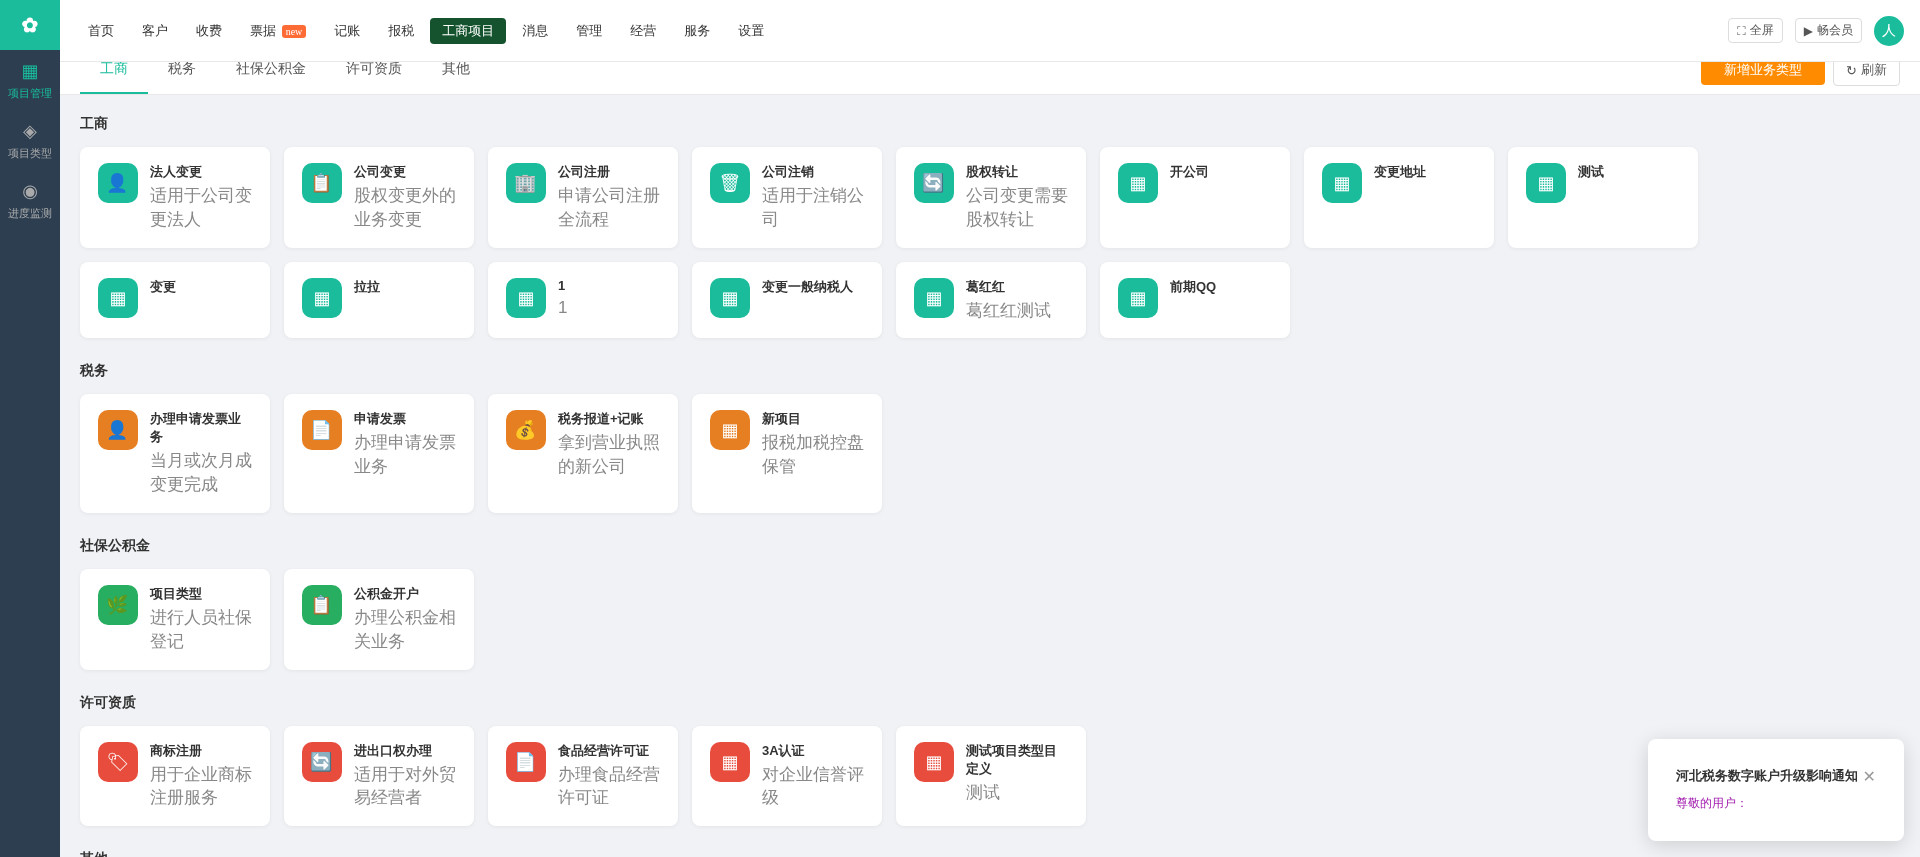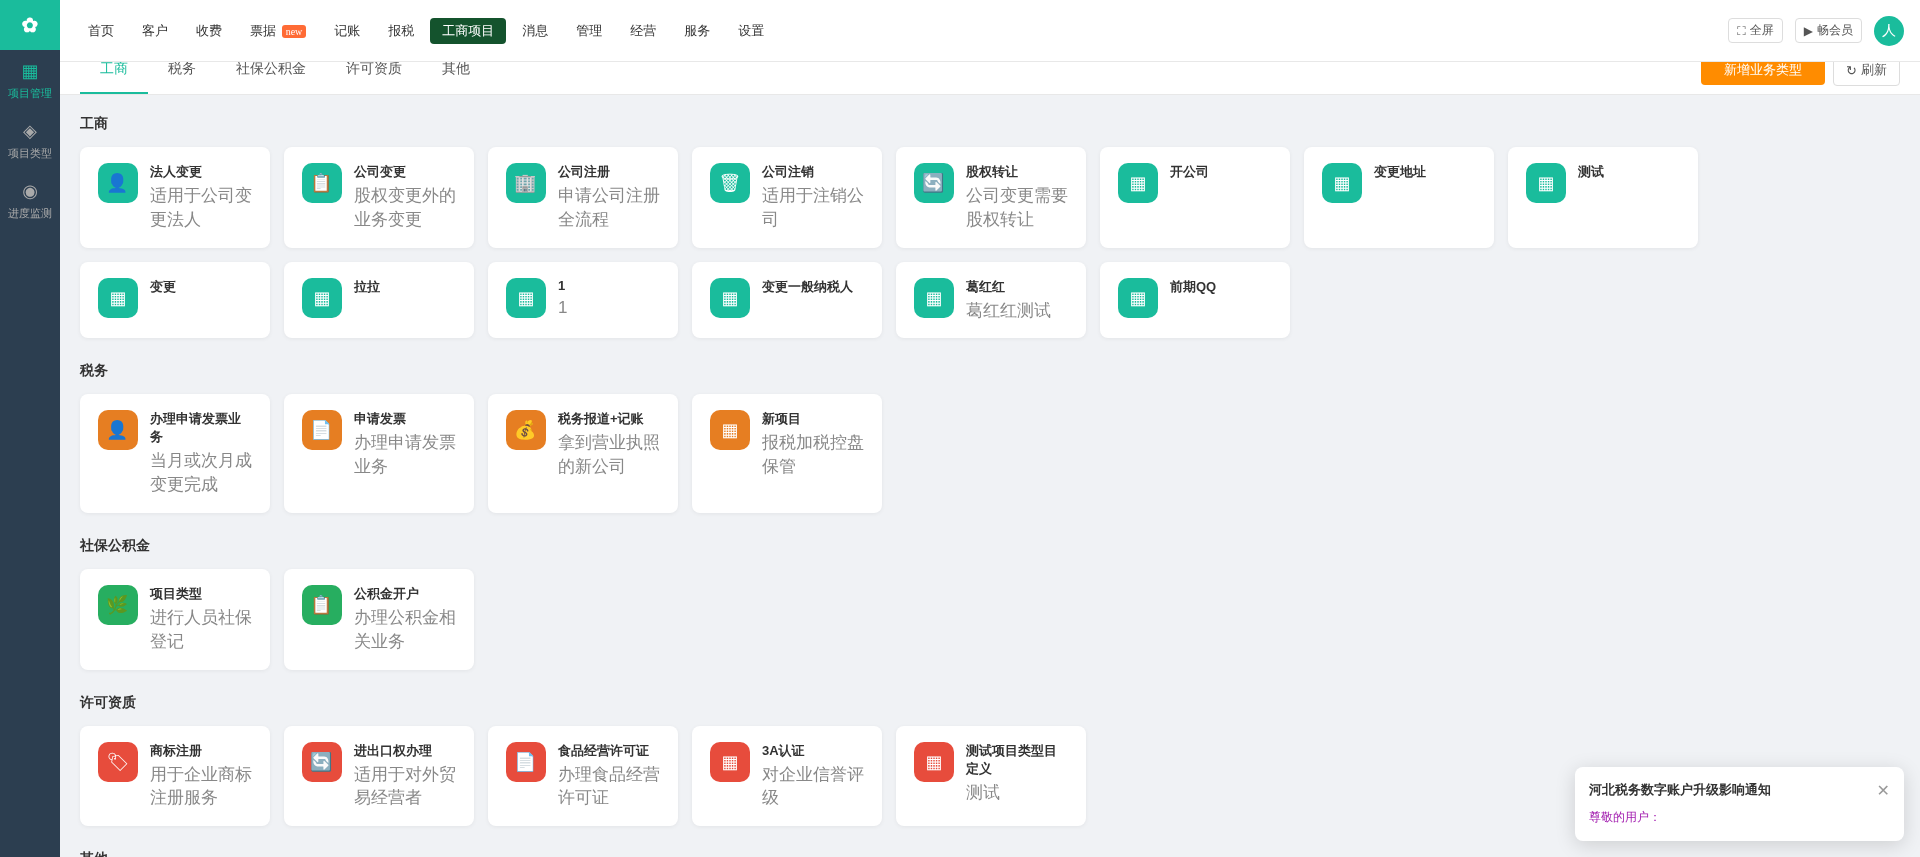--- a/index.html
+++ b/index.html
@@ -98,23 +98,23 @@
       width: 40px; height: 40px; border-radius: 10px;
       display: flex; align-items: center; justify-content: center;
       color: white; font-size: 18px; flex-shrink: 0;
     }
     .card-text { display: flex; flex-direction: column; gap: 3px; }
     .card-name { font-size: 13px; font-weight: 600; color: #333; }
     .card-desc { font-size: 17px; color: #888; line-height: 1.4; }
 
     
     .notif-popup {
-      position: fixed; right: 16px; bottom: 16px; width: 329px;
+      position: fixed; right: 16px; bottom: 16px; width: 256px;
       background: white; border-radius: 8px; box-shadow: 0 4px 20px rgba(0,0,0,0.15);
-      padding: 14px; z-index: 200;
+      padding: 28px; z-index: 200;
     }
     .notif-header { display: flex; justify-content: space-between; align-items: center; margin-bottom: 8px; }
     .notif-title { font-size: 13px; font-weight: 600; color: #333; }
     .notif-close { cursor: pointer; color: #999; font-size: 16px; }
     .notif-body { font-size: 12px; color: #a21caf; line-height: 1.6; }
 
     .icon-teal { background: #1abc9c; }
     .icon-blue { background: #3498db; }
     .icon-orange { background: #e67e22; }
     .icon-red { background: #e74c3c; }

